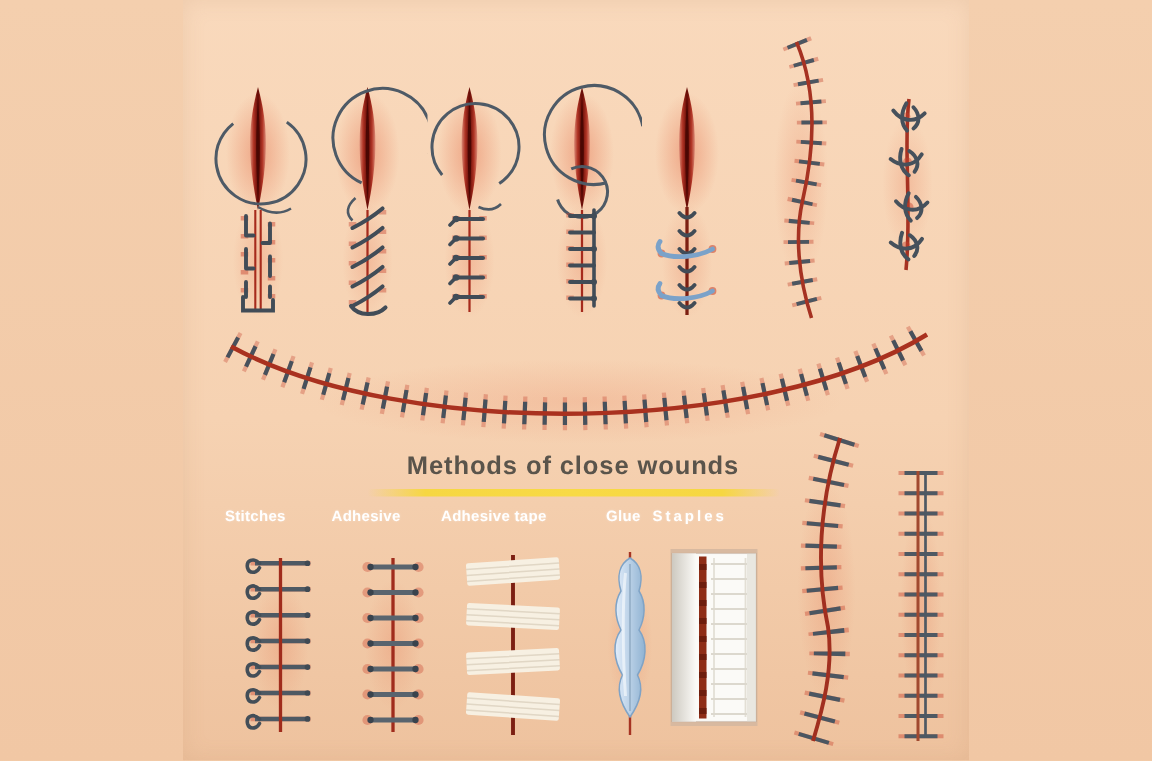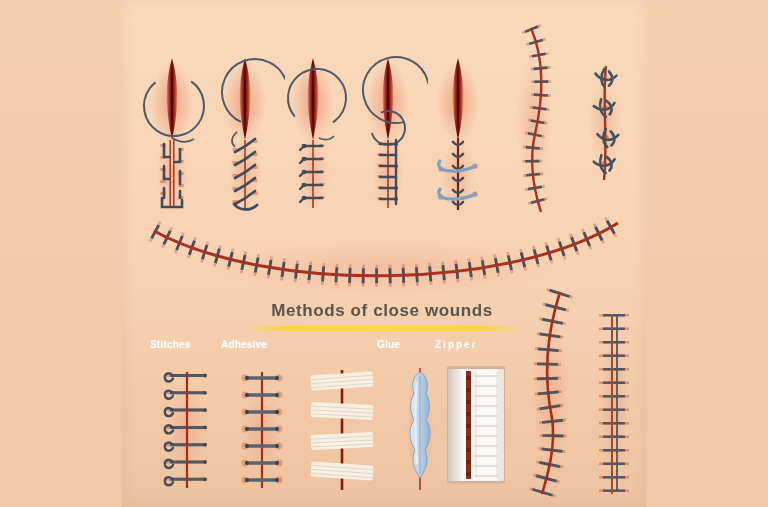--- a/index.html
+++ b/index.html
@@ -167,22 +167,23 @@
     <path d="M14,15 C130,78 370,74 478,7" fill="none" stroke="rgba(193,62,43,0.33)" stroke-width="22" stroke-dasharray="2.8 10.6"></path>
     <path d="M14,15 C130,78 370,74 478,7" fill="none" stroke="#47515c" stroke-width="15" stroke-dasharray="2.8 10.6"></path>
     <path d="M14,15 C130,78 370,74 478,7" fill="none" stroke="#a9311f" stroke-width="3"></path>
   </svg>
 
   <div class="abs methods-heading">Methods of close wounds</div>
   <div class="abs yellow-bar"></div>
 
   <div class="abs mlabel" style="left:150px;width:80px">Stitches</div>
   <div class="abs mlabel" style="left:221px;width:80px">Adhesive</div>
-  <div class="abs mlabel" style="left:377px;width:60px">Glue</div>
-  <div class="abs mlabel sp" style="left:435px;width:70px">Zipper</div>
+  <div class="abs mlabel" style="left:294px;width:100px">Adhesive tape</div>
+  <div class="abs mlabel" style="left:404px;width:60px">Glue</div>
+  <div class="abs mlabel sp" style="left:435px;width:70px">Staples</div>
 
   <svg class="abs line-glow" style="left:157px;top:366px" width="60" height="128" viewBox="-30 0 60 128">
     <path d="M0,8 V120" fill="none" stroke="rgba(200,65,45,0.4)" stroke-width="40" stroke-dasharray="3 14.3"></path>
     <path d="M0,8 V120" fill="none" stroke="#4e5963" stroke-width="34" stroke-dasharray="3 14.3"></path>
     <path d="M0,6 V122" fill="none" stroke="#a02c1c" stroke-width="2.2"></path>
     <use href="#curlG" transform="translate(-14,9.5)"></use>
       <use href="#curlG" transform="translate(-14,26.8)"></use>
     <use href="#curlG" transform="translate(-14,44.1)"></use>
       <use href="#curlG" transform="translate(-14,61.4)"></use>
     <use href="#curlG" transform="translate(-14,78.7)"></use>

